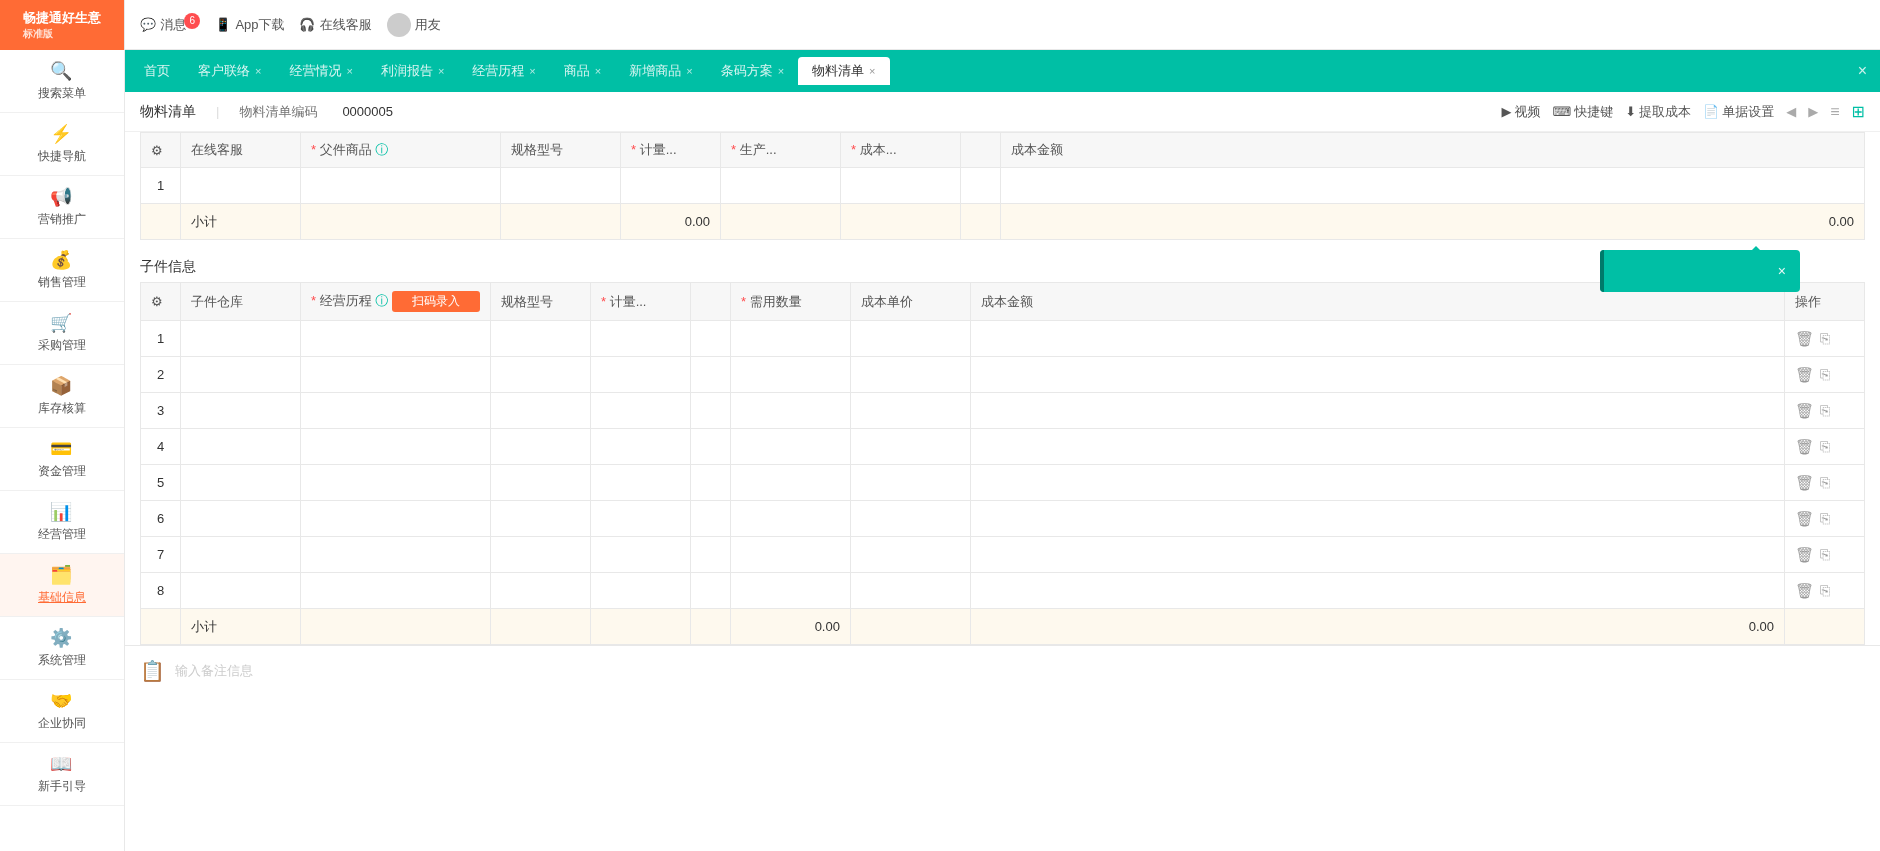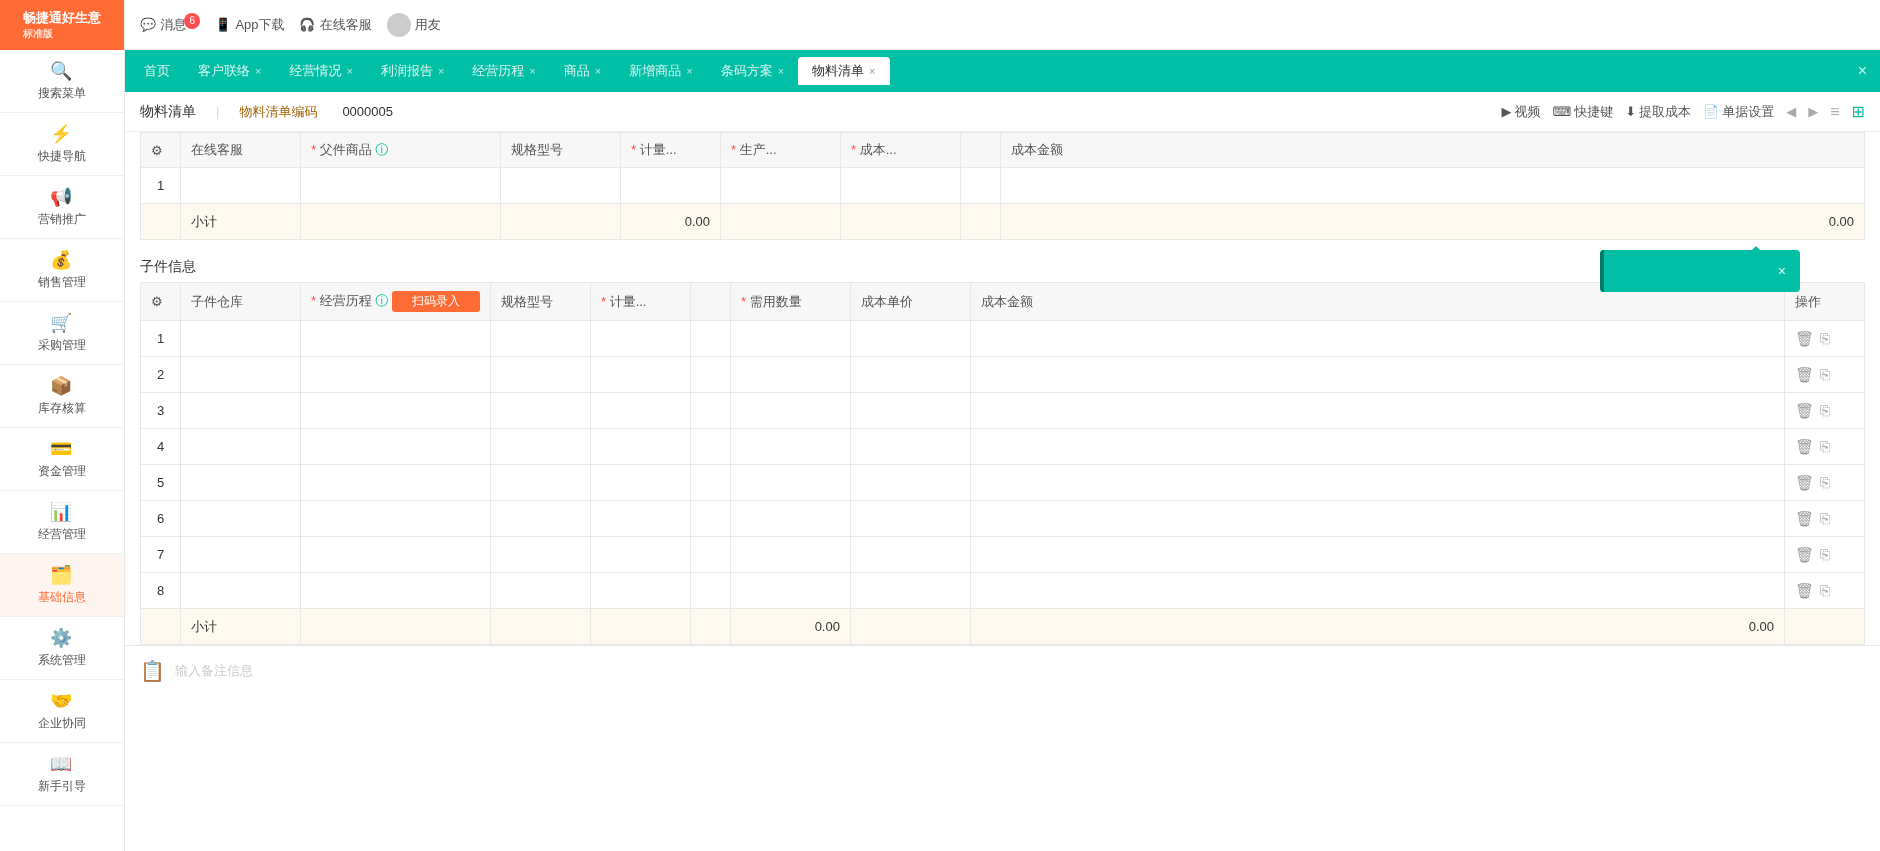--- a/index.html
+++ b/index.html
@@ -347,21 +347,21 @@
   <div class="sidebar-item">
     <span class="sidebar-icon">💳</span>
     <span>资金管理</span>
   </div>
   <div class="sidebar-item">
     <span class="sidebar-icon">📊</span>
     <span>经营管理</span>
   </div>
   <div class="sidebar-item active" style="background:#fff5f0;">
     <span class="sidebar-icon" style="color:#ff6b35;">🗂️</span>
-    <span style="color:#ff6b35;">基础信息</span>
+    <span style="color:#ff6b35;text-decoration:underline;">基础信息</span>
   </div>
   <div class="sidebar-item">
     <span class="sidebar-icon">⚙️</span>
     <span>系统管理</span>
   </div>
   <div class="sidebar-item">
     <span class="sidebar-icon">🤝</span>
     <span>企业协同</span>
   </div>
   <div class="sidebar-item">
@@ -431,21 +431,21 @@
       <span class="close-x">×</span>
     </div>
     <div class="nav-close-right">×</div>
   </div>
 
   <div class="page-content" style="position:relative;">
 
     <div class="page-header">
       <span class="page-header-title">物料清单</span>
       <span style="color:#ddd;">|</span>
-      <span style="color:#a16207;font-size:13px;">物料清单编码</span>
+      <span style="color:#737373;font-size:13px;">物料清单编码</span>
       <span style="color:#333;font-size:13px;font-weight:500;margin-left:5px;">0000005</span>
       <div class="page-header-right">
         <span class="page-header-btn">
           <span>▶</span>
           <span>视频</span>
         </span>
         <span class="page-header-btn">
           <span>⌨</span>
           <span>快捷键</span>
         </span>

